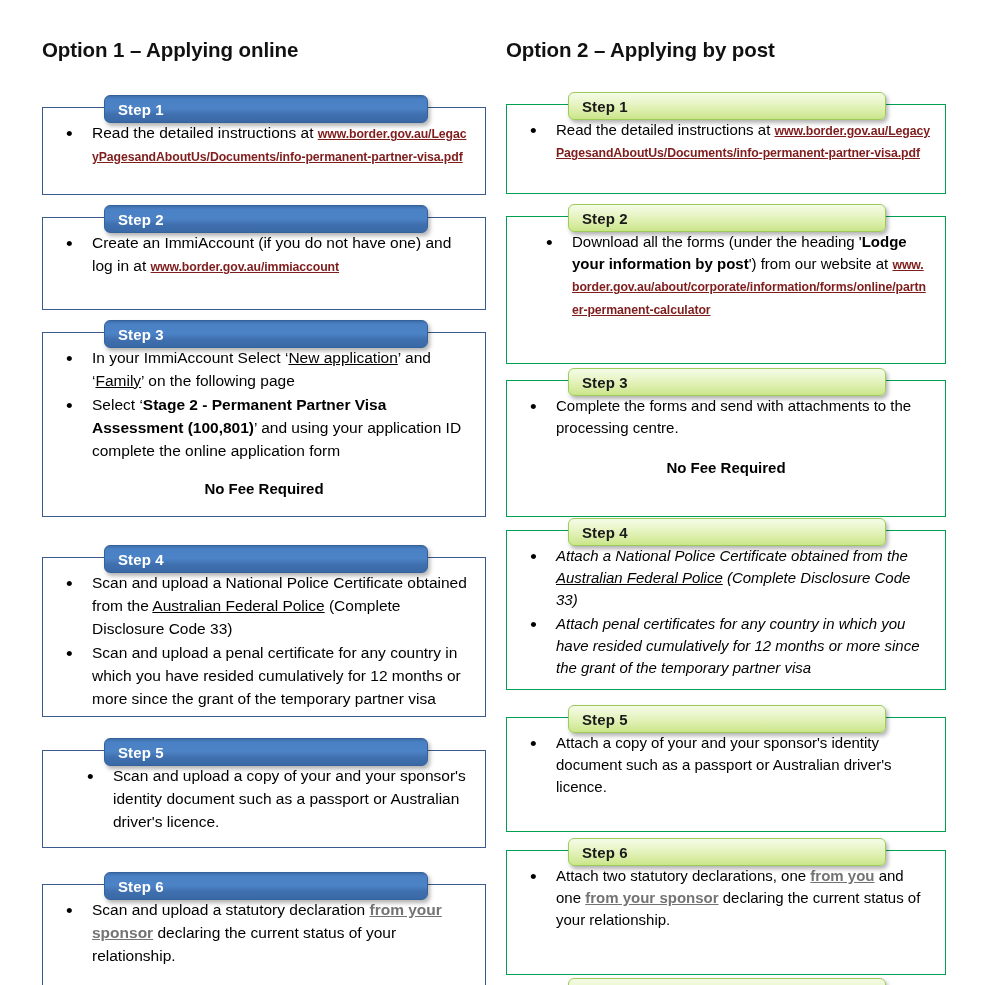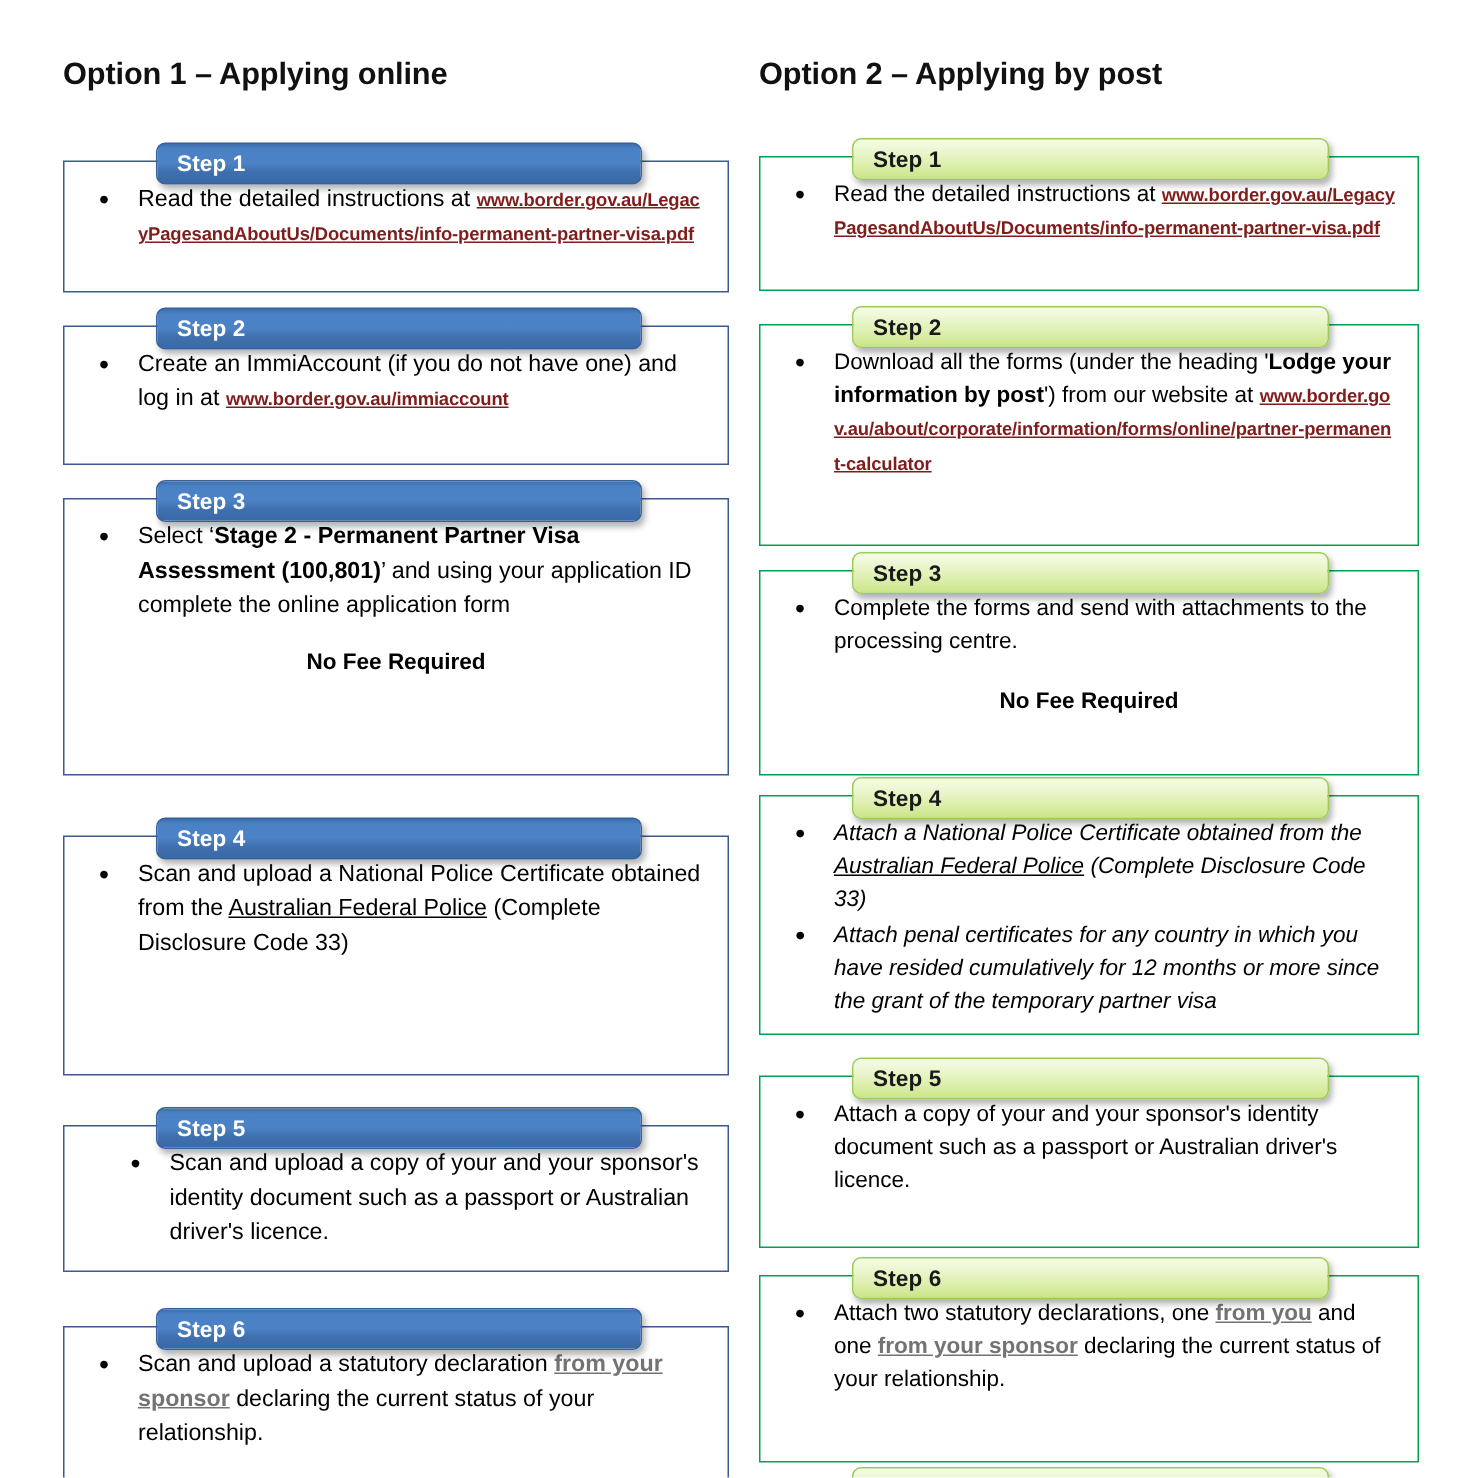--- a/index.html
+++ b/index.html
@@ -153,34 +153,36 @@
           </div>
         </div>
         <div class="tab">
           <span class="tab-label">Step 2</span>
         </div>
       </div>
       <div class="card blue" style="left: 42px; top: 320px; width: 444px;">
         <div class="body" style="height: 185px;">
           <div class="content">
             <ul class="bullets">
+              <li><span>In your ImmiAccount Select ‘</span><span class="u">New application</span><span>’ and ‘</span><span class="u">Family</span><span>’ on the following page</span></li>
               <li><span>Select ‘</span><span class="b">Stage 2 - Permanent Partner Visa Assessment (100,801)</span><span>’ and using your application ID complete the online application form</span></li>
             </ul>
             <div class="nofee">No Fee Required</div>
           </div>
         </div>
         <div class="tab">
           <span class="tab-label">Step 3</span>
         </div>
       </div>
       <div class="card blue" style="left: 42px; top: 545px; width: 444px;">
         <div class="body" style="height: 160px;">
           <div class="content">
             <ul class="bullets">
               <li><span>Scan and upload a National Police Certificate obtained from the </span><span class="u">Australian Federal Police</span><span> (Complete Disclosure Code 33)</span></li>
+              <li><span>Scan and upload a penal certificate for any country in which you have resided cumulatively for 12 months or more since the grant of the temporary partner visa</span></li>
             </ul>
           </div>
         </div>
         <div class="tab">
           <span class="tab-label">Step 4</span>
         </div>
       </div>
       <div class="card blue" style="left: 42px; top: 738px; width: 444px;">
         <div class="body" style="height: 98px; padding-left: 21px;">
           <div class="content">
@@ -211,21 +213,21 @@
             <ul class="bullets">
               <li><span>Read the detailed instructions at </span><a class="url" href="#">www.border.gov.au/LegacyPagesandAboutUs/Documents/info-permanent-partner-visa.pdf</a></li>
             </ul>
           </div>
         </div>
         <div class="tab">
           <span class="tab-label">Step 1</span>
         </div>
       </div>
       <div class="card green" style="left: 506px; top: 204px; width: 440px;">
-        <div class="body" style="height: 148px;">
+        <div class="body" style="height: 148px; padding-left: 16px;">
           <div class="content">
             <ul class="bullets">
               <li><span>Download all the forms (under the heading '</span><span class="b">Lodge your information by post</span><span>') from our website at </span><a class="url" href="#">www.border.gov.au/about/corporate/information/forms/online/partner-permanent-calculator</a></li>
             </ul>
           </div>
         </div>
         <div class="tab">
           <span class="tab-label">Step 2</span>
         </div>
       </div>

